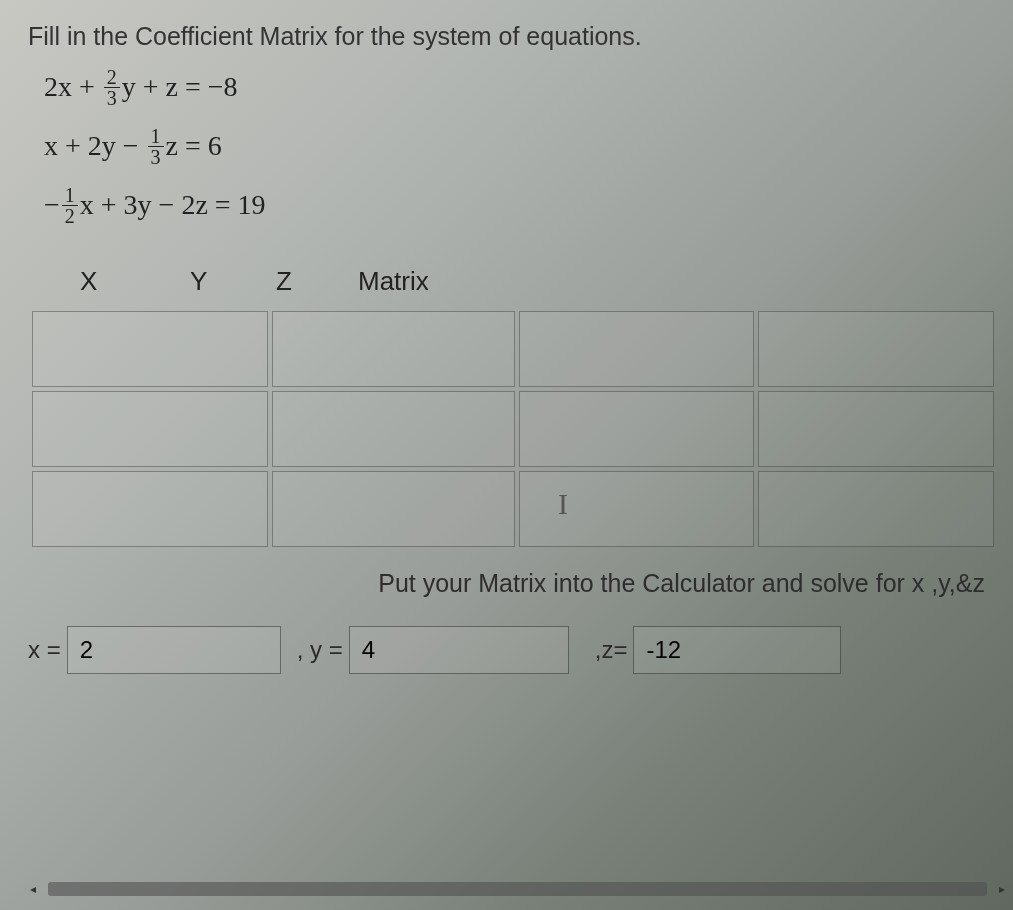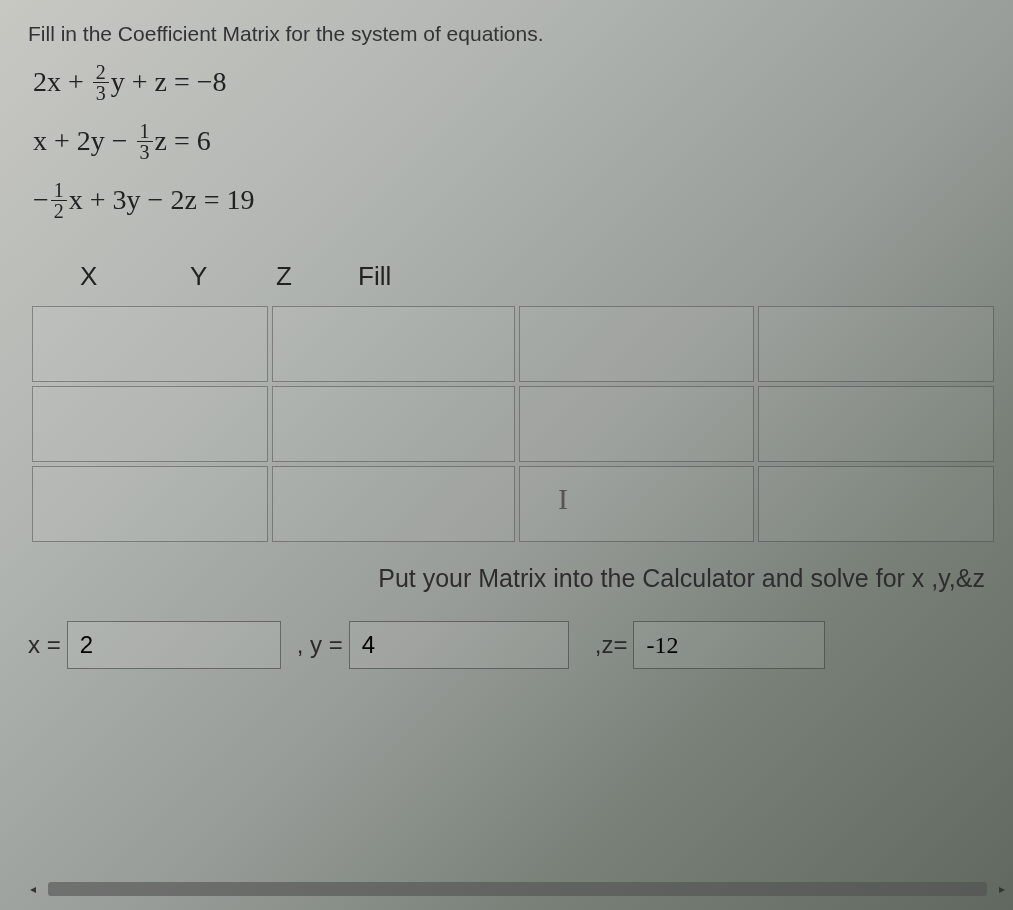--- a/index.html
+++ b/index.html
@@ -10,32 +10,32 @@
     background: linear-gradient(135deg, #c8c8c3 0%, #b0b4b0 30%, #989c98 55%, #788078 75%, #606860 100%);
     color: #2a2a2a;
     overflow: hidden;
     position: relative;
   }
   .page {
     padding: 22px 28px 20px 28px;
     position: relative;
   }
   .title {
-    font-size: 21px;
+    font-size: 25px;
     font-weight: 400;
     color: #333;
     margin-bottom: 18px;
   }
   .equations {
     font-family: "Times New Roman", serif;
     font-size: 28px;
     color: #222;
     line-height: 1.0;
   }
-  .eq { margin: 14px 0 18px 5px; }
+  .eq { margin: 14px 0 18px 16px; }
   .frac {
     display: inline-block;
     vertical-align: middle;
     text-align: center;
     font-size: 20px;
     line-height: 1;
     position: relative;
     top: -2px;
     margin: 0 2px;
   }
@@ -107,21 +107,21 @@
   .ans-box {
     border: 1px solid rgba(50,50,50,0.55);
     height: 48px;
     font-size: 24px;
     padding: 6px 12px;
     background: rgba(255,255,255,0.08);
     outline: none;
   }
   .ans-x { width: 214px; margin-right: 16px; }
   .ans-y { width: 220px; margin-right: 26px; }
-  .ans-z { width: 192px; font-family: Liberation Serif, serif; }
+  .ans-z { width: 208px; }
   .comma { margin-right: 6px; }
 
   .scroll-area {
     position: absolute;
     left: 22px; right: 0; bottom: 10px;
     height: 22px;
     display: flex;
     align-items: center;
   }
   .scroll-left, .scroll-right {
@@ -154,21 +154,21 @@
     </div>
     <div class="eq">
       <span>−</span><span class="frac"><span class="num">1</span><span class="den">2</span></span><span>x + 3y − 2z = </span><span>19</span>
     </div>
   </div>
 
   <div class="col-headers">
     <span class="h h-x">X</span>
     <span class="h h-y">Y</span>
     <span class="h h-z">Z</span>
-    <span class="h h-val">Fill</span>
+    <span class="h h-val">Matrix</span>
   </div>
 
   <div style="position:relative;">
     <table class="matrix">
       <tbody>
           <tr>
         <td class="narrow"><input class="cell-input" value="" style=""></td>
         <td class="mid"><input class="cell-input" value="" style=""></td>
         <td class="wide1"><input class="cell-input" value="" style=""></td>
         <td class="wide2"><input class="cell-input" value="" style=""></td>

